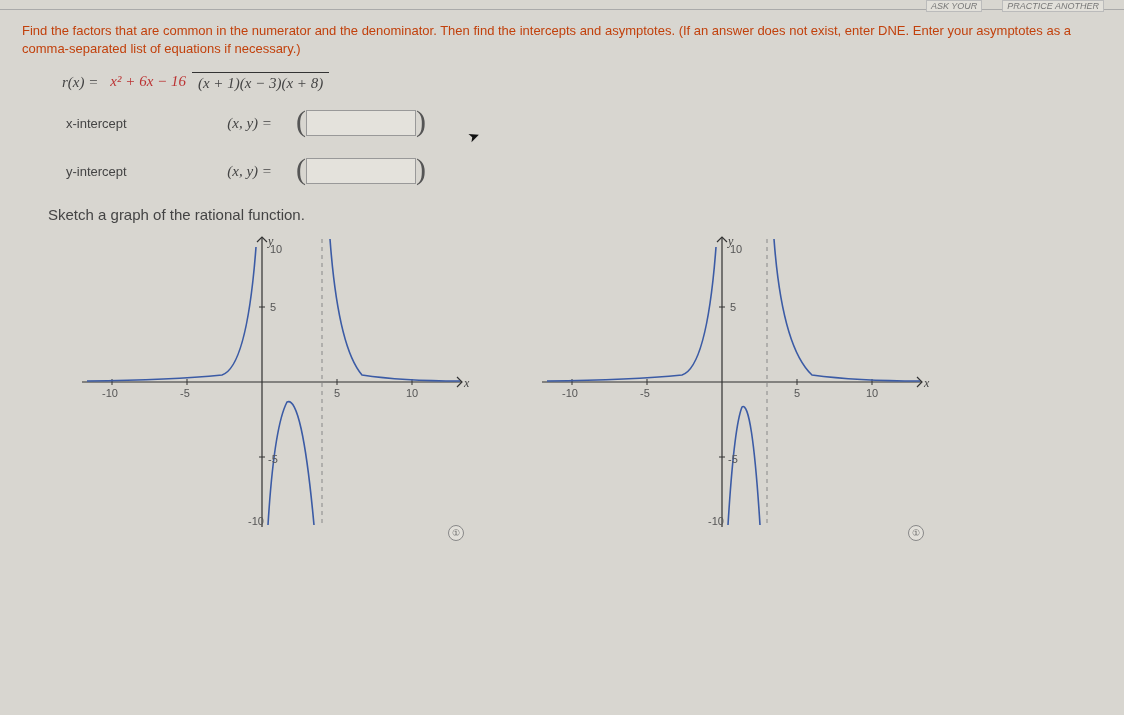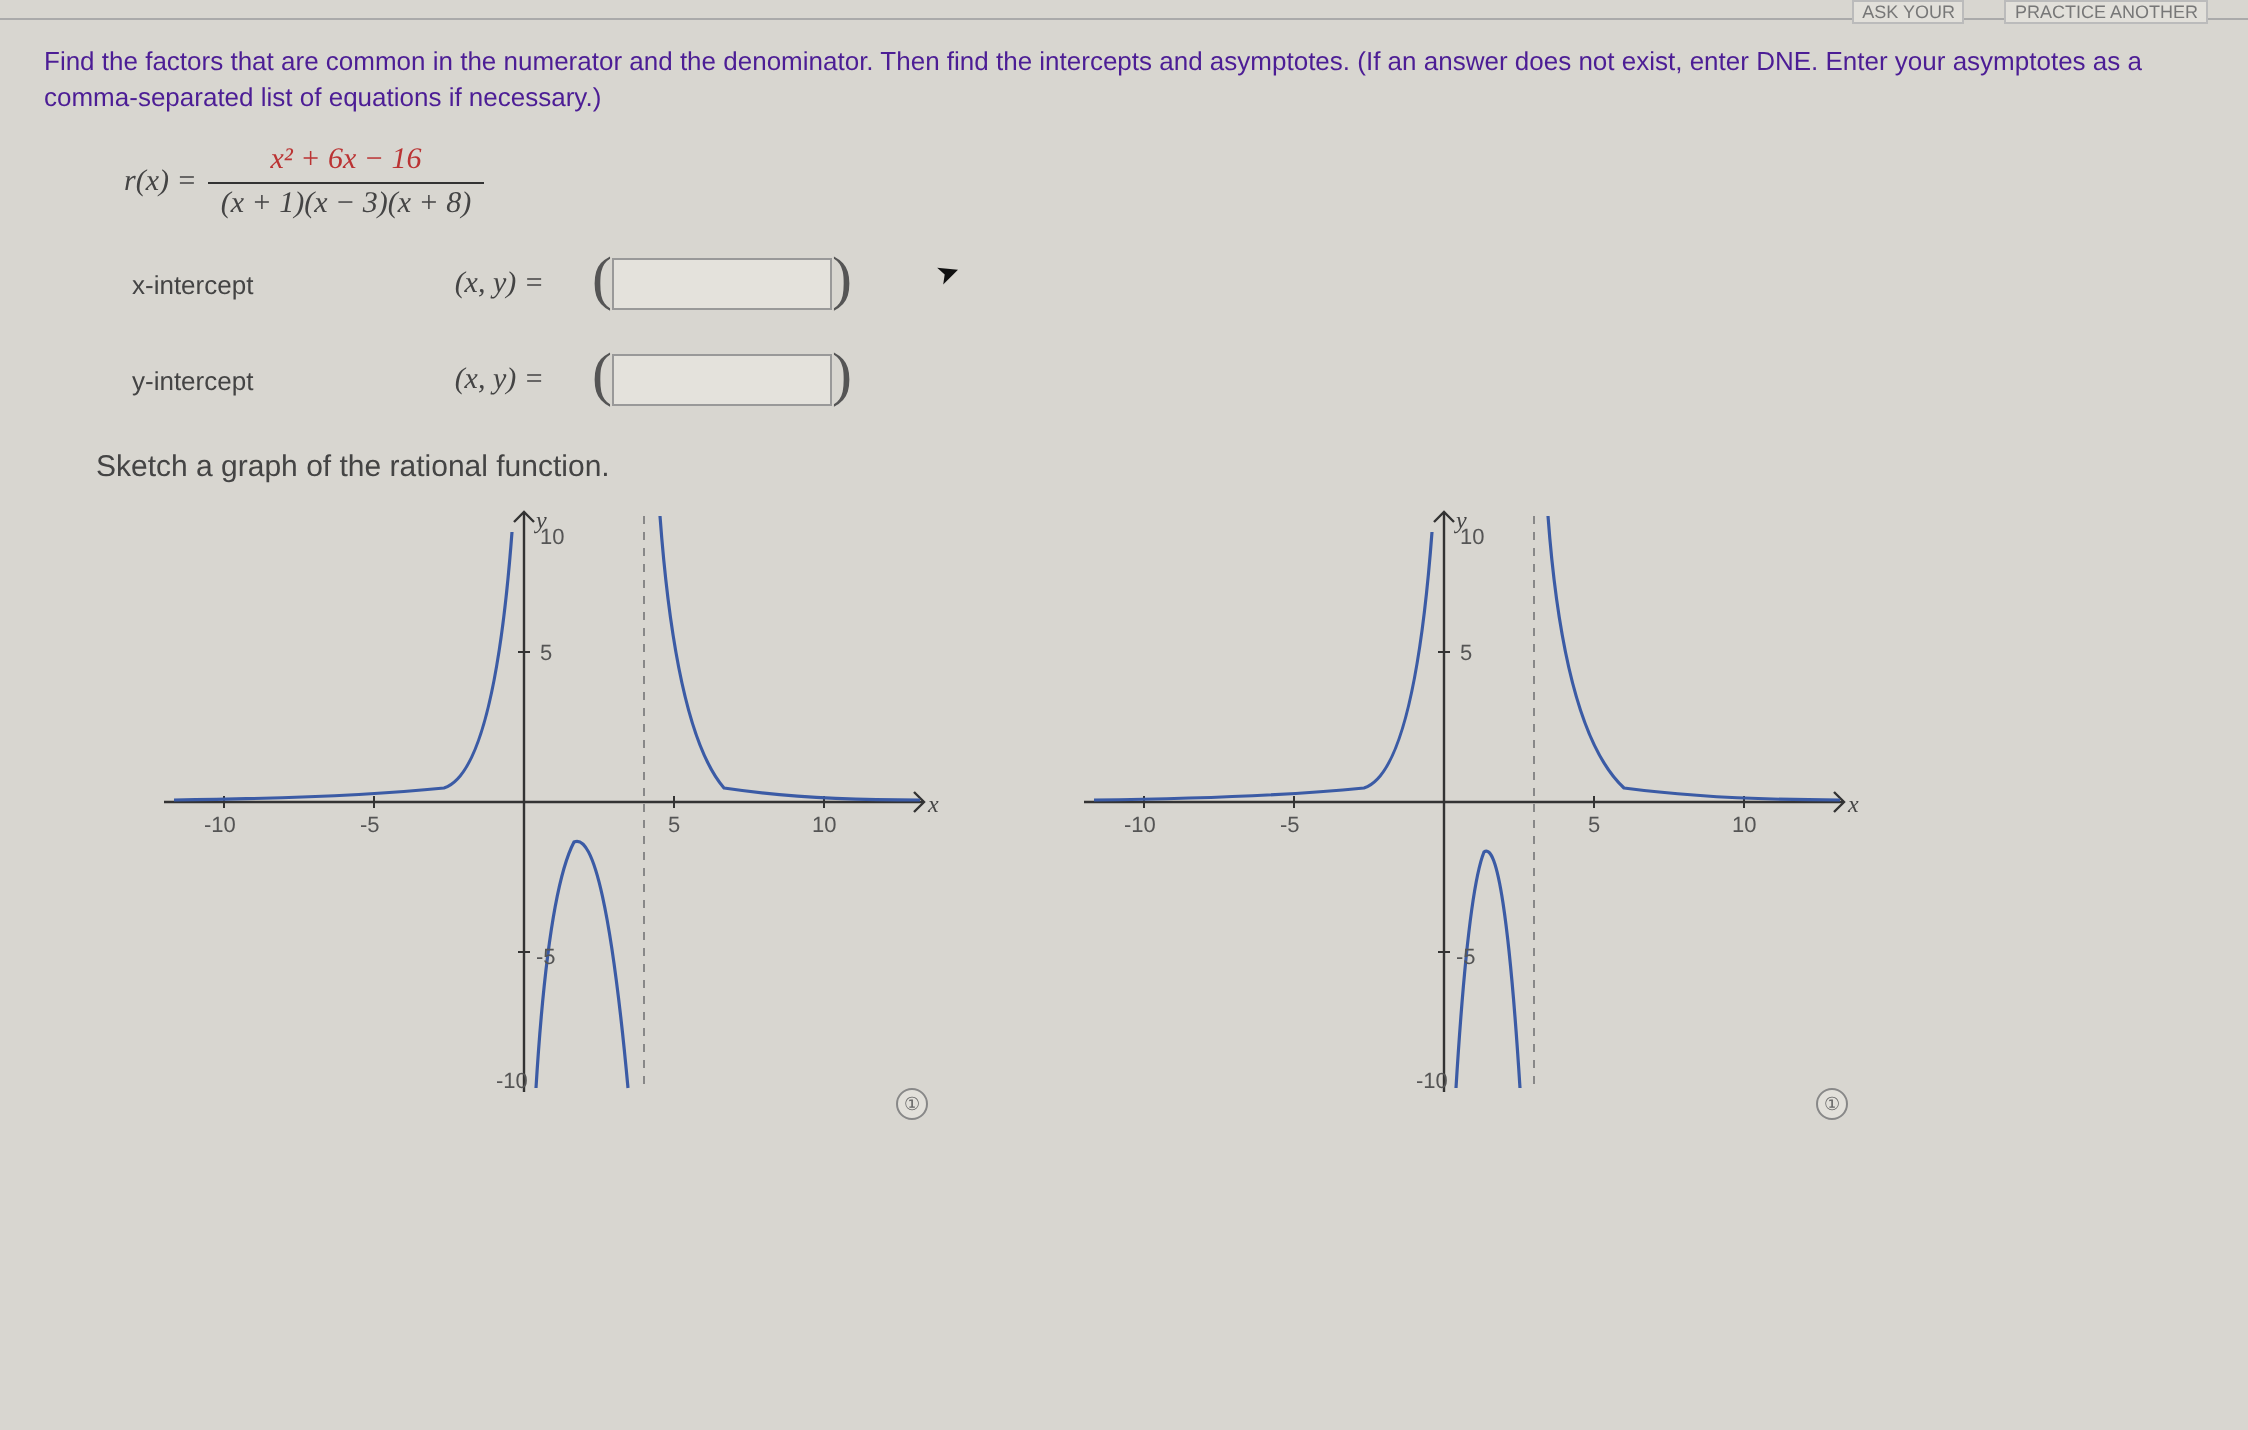--- a/index.html
+++ b/index.html
@@ -16,43 +16,44 @@
   .top-strip {
     height: 10px;
     border-bottom: 1px solid #aaa;
     display:flex;
     justify-content:flex-end;
     gap:20px;
     padding-right:20px;
     font-size:9px;
     color:#777;
     align-items:flex-start;
+    font-style:italic;
   }
   .top-strip span { border:1px solid #bbb; padding:0 4px; background:#e2e0da;}
   .content {
     padding: 12px 22px;
   }
   .instruction {
     font-size: 13px;
-    color: #4c1d95;
+    color: #c2410c;
     line-height: 1.4;
     margin-bottom: 14px;
   }
   .formula-row {
     display: flex;
     align-items: center;
     margin-left: 40px;
     margin-bottom: 18px;
     font-style: italic;
     font-family: 'Times New Roman', serif;
     font-size: 15px;
   }
   .fraction {
     display: inline-flex;
-    flex-direction: column;
+    flex-direction: row;
     align-items: center;
     margin-left: 6px;
   }
   .fraction .num { color: #b33; padding: 0 6px 2px;}
   .fraction .den { border-top: 1px solid #333; padding: 2px 6px 0;}
   .field-table {
     margin-left: 20px;
   }
   .field-row {
     display: flex;

